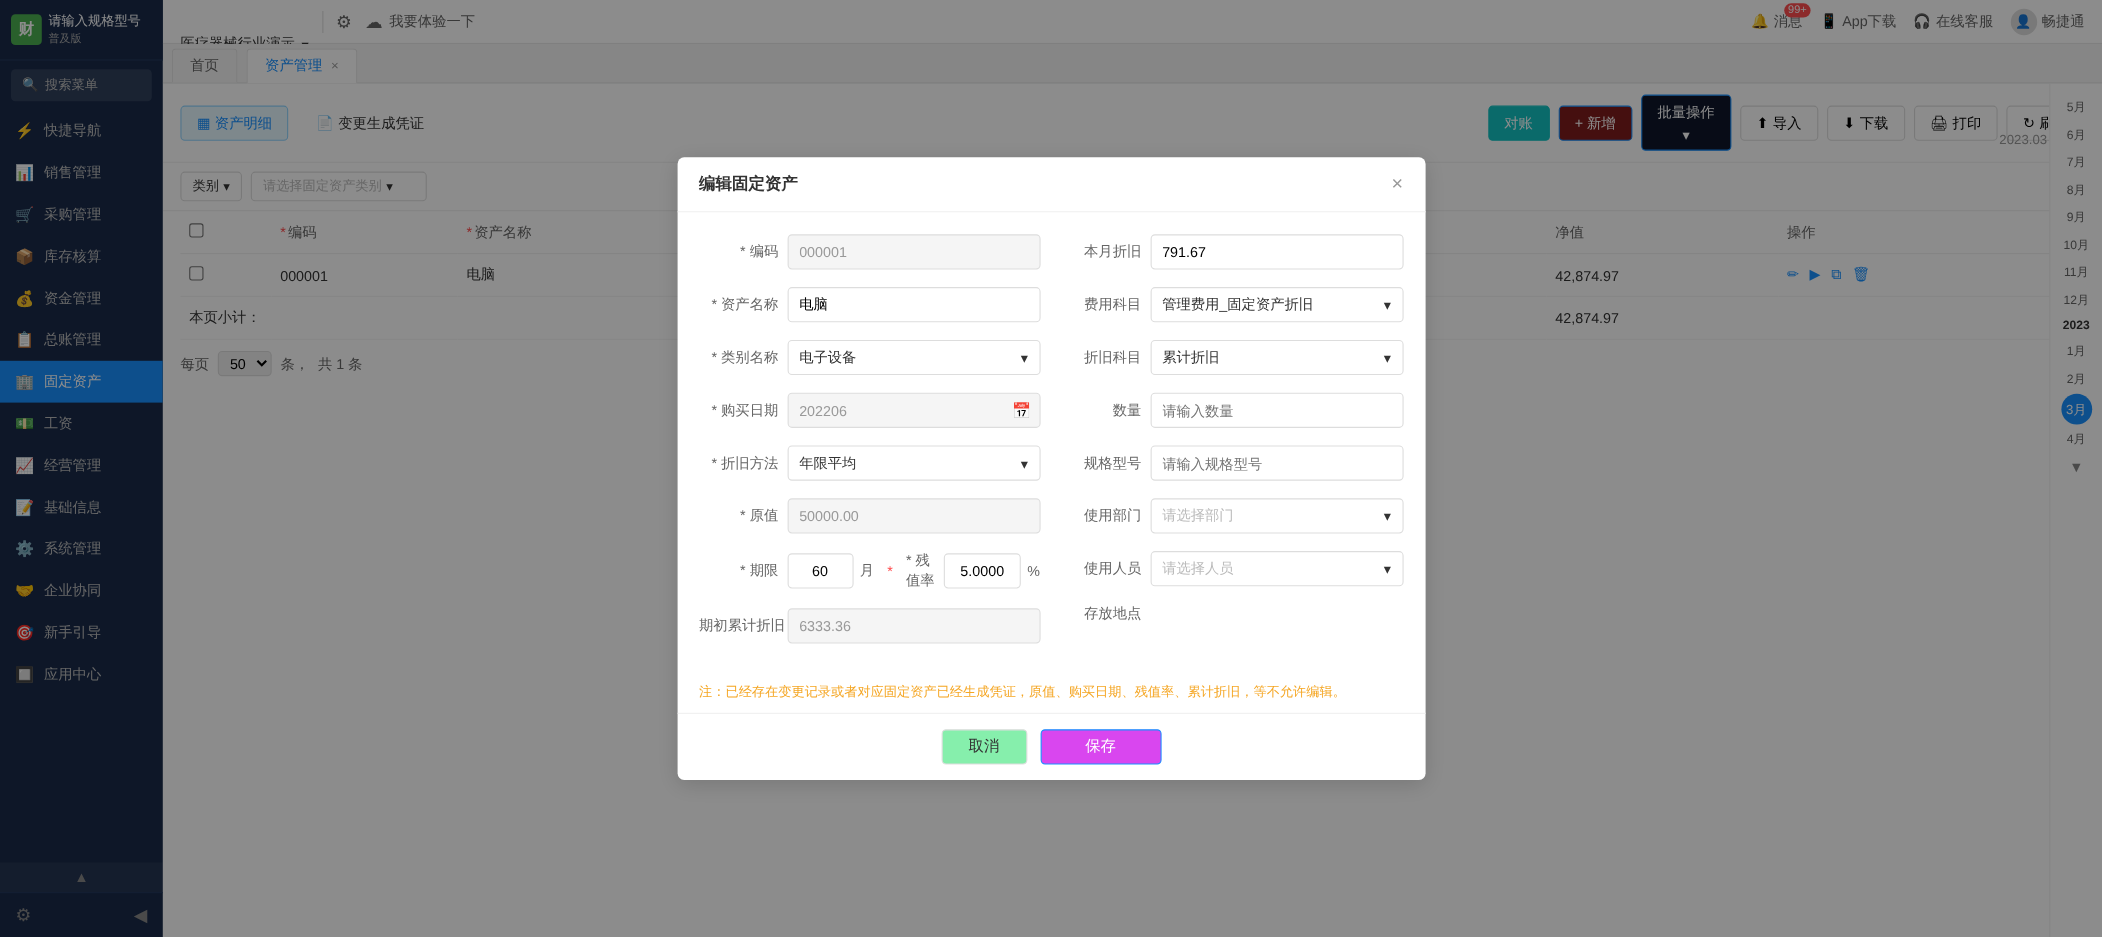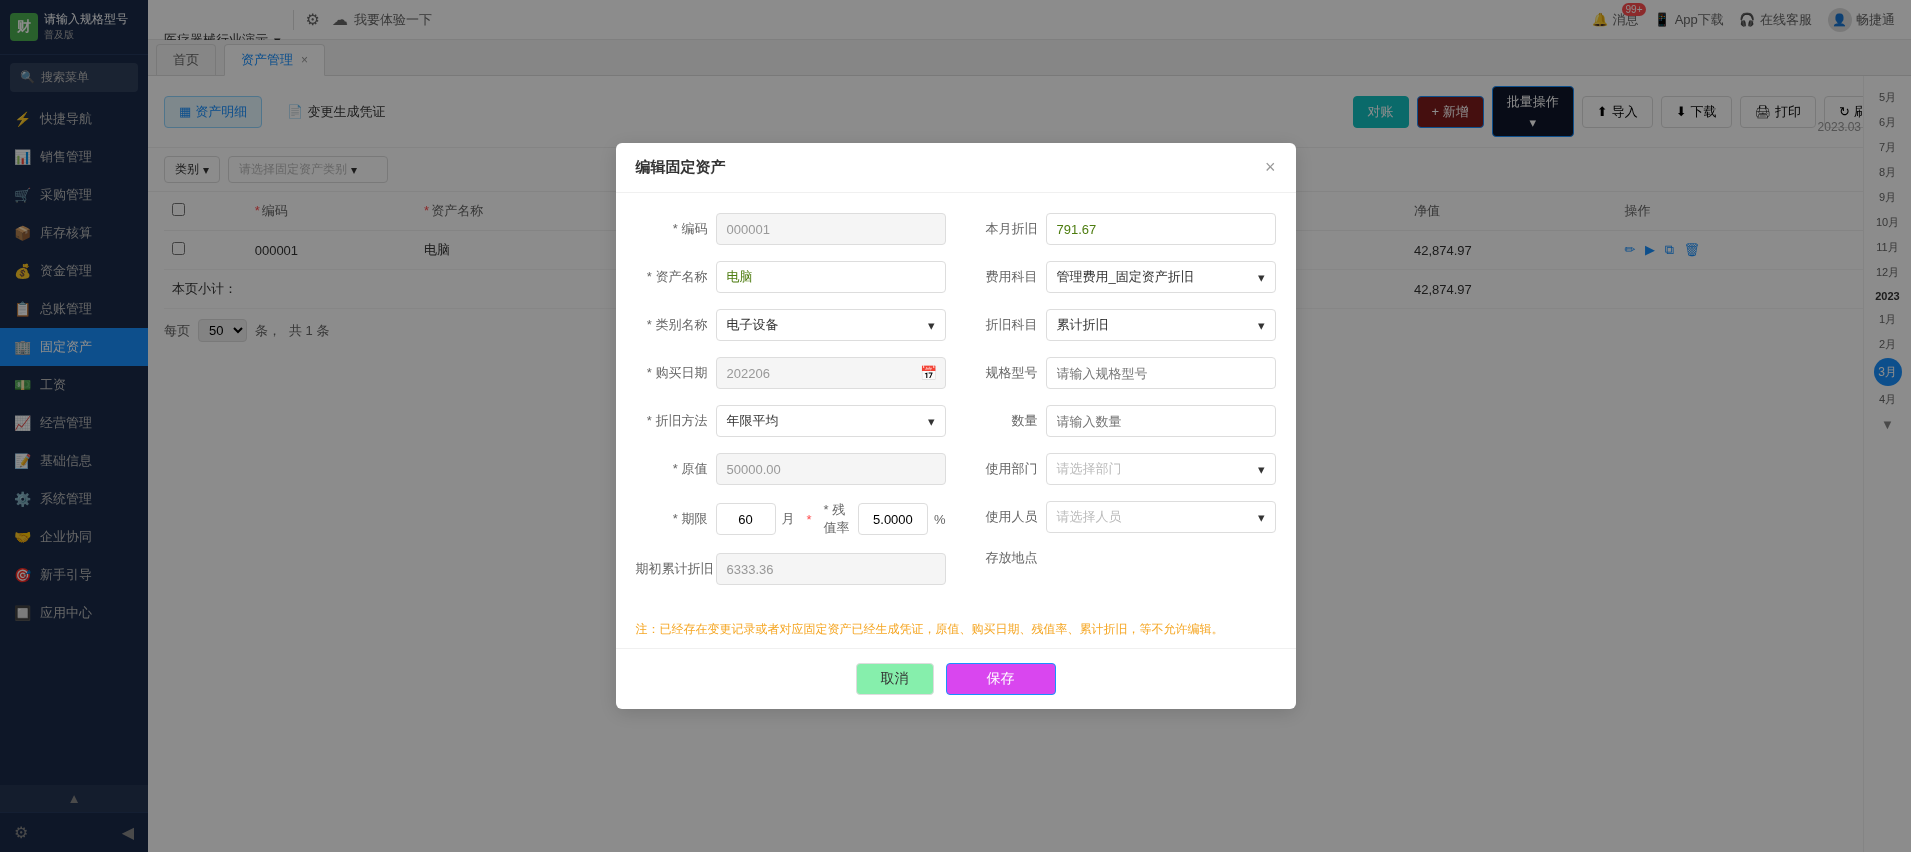--- a/index.html
+++ b/index.html
@@ -80,21 +80,21 @@
     .overlay { position: fixed; top: 0; left: 0; right: 0; bottom: 0; background: rgba(0,0,0,0.45); z-index: 100; display: flex; align-items: center; justify-content: center; }
 
     
     .modal { background: white; border-radius: 6px; width: 680px; box-shadow: 0 4px 20px rgba(0,0,0,0.15); z-index: 101; }
     .modal-header { padding: 14px 20px; border-bottom: 1px solid #f0f0f0; display: flex; align-items: center; justify-content: space-between; }
     .modal-title { font-size: 15px; font-weight: 600; color: #333; }
     .modal-close { color: #999; cursor: pointer; font-size: 18px; background: none; border: none; }
     .modal-body { padding: 20px; display: grid; grid-template-columns: 1fr 1fr; gap: 0 20px; }
     .form-row { display: flex; align-items: center; margin-bottom: 16px; }
     .form-label { width: 80px; font-size: 13px; color: #666; text-align: right; padding-right: 8px; flex-shrink: 0; white-space: nowrap; }
-    .form-input { flex: 1; height: 32px; border: 1px solid #ddd; border-radius: 4px; padding: 0 10px; font-size: 13px; color: #4d7c0f; background: white; }
+    .form-input { flex: 1; height: 32px; border: 1px solid #ddd; border-radius: 4px; padding: 0 10px; font-size: 13px; color: #000000; background: white; }
     .form-input.readonly { background: #f5f5f5; color: #999; }
     .form-select { flex: 1; height: 32px; border: 1px solid #ddd; border-radius: 4px; padding: 0 10px; font-size: 13px; background: white; display: flex; align-items: center; justify-content: space-between; cursor: pointer; }
     .form-select-placeholder { color: #bbb; }
     .inline-row { display: flex; align-items: center; gap: 6px; }
     .inline-input { width: 60px; height: 32px; border: 1px solid #ddd; border-radius: 4px; padding: 0 8px; font-size: 13px; text-align: center; }
     .inline-unit { font-size: 13px; color: #666; }
     .modal-footer { padding: 14px 20px; border-top: 1px solid #f0f0f0; display: flex; justify-content: center; gap: 12px; }
     .modal-note { padding: 0 20px 10px; font-size: 12px; color: #f5a623; }
     .btn-cancel { padding: 6px 24px; border: 1px solid #ddd; border-radius: 4px; background: #86efac; font-size: 14px; cursor: pointer; color: #333; }
     .btn-save { padding: 6px 40px; border: 1px solid #1890ff; border-radius: 4px; background: #d946ef; color: white; font-size: 14px; cursor: pointer; }
@@ -444,27 +444,27 @@
 
         <div class="form-row">
           <label class="form-label">折旧科目</label>
           <div class="form-select">
             <span>累计折旧</span>
             <span>▾</span>
           </div>
         </div>
 
         <div class="form-row">
+          <label class="form-label">数量</label>
+          <input class="form-input" type="text" placeholder="请输入数量" style="">
+        </div>
+
+        <div class="form-row">
           <label class="form-label">规格型号</label>
           <input class="form-input" type="text" placeholder="请输入规格型号" style="">
-        </div>
-
-        <div class="form-row">
-          <label class="form-label">数量</label>
-          <input class="form-input" type="text" placeholder="请输入数量" style="">
         </div>
 
         <div class="form-row">
           <label class="form-label">使用部门</label>
           <div class="form-select">
             <span class="form-select-placeholder">请选择部门</span>
             <span>▾</span>
           </div>
         </div>
 

